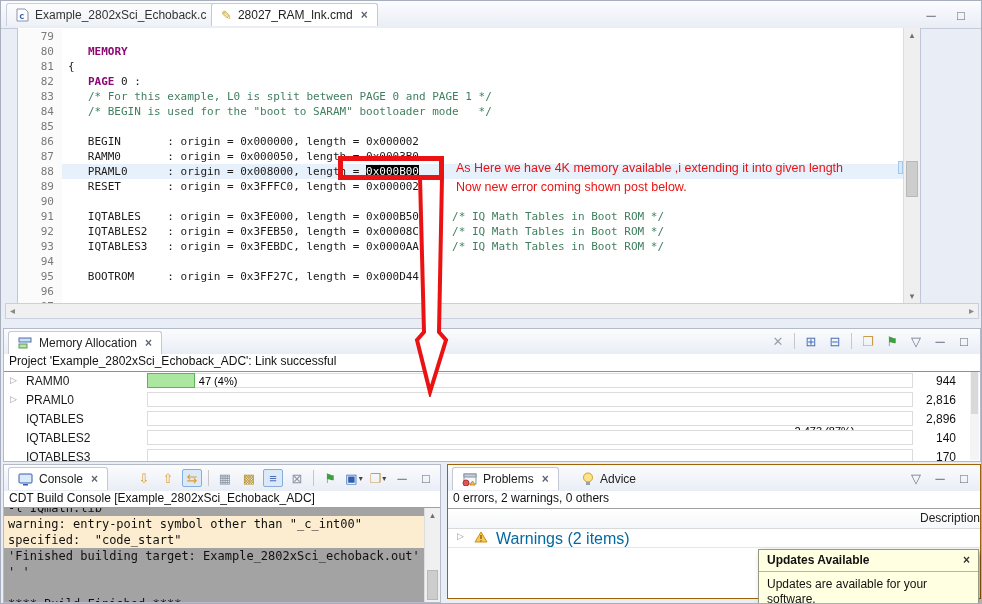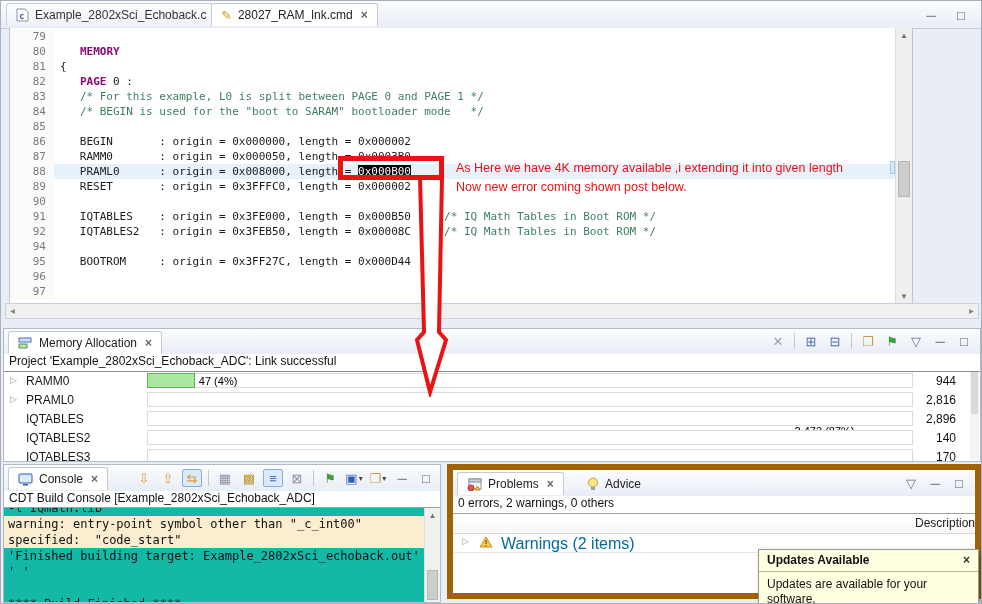--- a/index.html
+++ b/index.html
@@ -15,21 +15,21 @@
        border-bottom:none;border-radius:3px 3px 0 0;color:#333;}
   .tab-close{font-weight:bold;color:#5f6673;font-size:12px;margin-left:2px;cursor:default;}
   .toolbar{position:absolute;display:flex;align-items:center;gap:4px;}
   .tb-btn{width:20px;height:18px;display:flex;align-items:center;justify-content:center;
           font-size:13px;border:1px solid transparent;border-radius:2px;box-sizing:border-box;}
   .tb-btn.toggled{background:#dce9f8;border-color:#86aedb;}
   .tb-btn .dd{font-size:8px;color:#444;margin-left:1px;}
   .tb-sep{width:1px;height:16px;background:#c7c7c7;margin:0 2px;}
   
   #editor-tabbar{height:27px;}
-  #editor-body{position:absolute;left:8px;top:27px;width:904px;height:275px;background:#fff;
+  #editor-body{position:absolute;left:16px;top:27px;width:904px;height:275px;background:#fff;
                border-left:1px solid #c0c6d4;border-right:1px solid #c0c6d4;overflow:hidden;box-sizing:border-box;}
   .code-line{display:flex;height:15px;font:11px/15px "DejaVu Sans Mono",monospace;}
   .code-line .ln{width:36px;flex:none;text-align:right;padding-right:8px;color:#7a7a7a;background:#fbfbfc;}
   .code-line .code{flex:1;white-space:pre;padding-left:6px;color:#1a1a1a;}
   .code-line.hl .code{background:var(--current-line,#e7f1fc);}
   .s-k{color:#8c0873;font-weight:bold;padding-left:20px;}
   .s-c{color:#3f7f5f;}
   .s-p{color:#1a1a1a;}
   .s-sel{background:#000;color:#fff;}
   #editor-vscroll{position:absolute;right:0;top:0;width:17px;height:100%;background:#efefef;
@@ -53,35 +53,35 @@
   .mem-row .track{position:absolute;left:143px;right:57px;top:1px;height:15px;background:#fff;
                   border:1px solid #dcdcdc;box-sizing:border-box;}
   .mem-row .fill{position:absolute;left:-1px;top:-1px;bottom:-1px;background:var(--bar-fill,#abe7a1);
                  border:1px solid var(--bar-border,#5fb257);}
   .bar-label-inside{position:absolute;right:4px;top:1px;font-size:11px;color:#000;white-space:nowrap;}
   .bar-label-after{position:absolute;top:1px;font-size:11px;color:#000;white-space:nowrap;}
   .mem-row .total{position:absolute;right:14px;top:2px;font-size:12px;color:#111;}
   #mem-vscroll{position:absolute;right:1px;top:43px;bottom:1px;width:9px;background:#f4f4f4;}
   #mem-vthumb{position:absolute;left:1px;right:1px;top:0;height:42px;background:#d9d9d9;}
   
-  #console-panel{position:absolute;left:2px;top:463px;width:438px;height:139px;background:#14b8a6;
+  #console-panel{position:absolute;left:2px;top:463px;width:438px;height:139px;background:#a3a3a3;
                  border:1px solid #b4bac8;box-sizing:border-box;overflow:hidden;}
   #console-tabbar{height:26px;}
   #console-title{position:absolute;left:0;right:0;top:26px;height:16px;font-size:12px;color:#111;
                  padding-left:5px;border-bottom:1px solid #a0a0a0;background:#fff;white-space:nowrap;overflow:hidden;}
   #console-text{position:absolute;left:0;right:16px;top:43px;bottom:0;overflow:hidden;
                 font:12px/16px "DejaVu Sans Mono",monospace;color:#111;}
   .console-line{white-space:pre;padding-left:4px;}
   .console-line.hlw{background:var(--warn-hl,#fcecd0);}
   .console-line.clip-top{margin-top:-8px;}
   #console-vscroll{position:absolute;right:0;top:43px;bottom:0;width:16px;background:#f0f0f0;border-left:1px solid #ddd;box-sizing:border-box;}
   #console-vthumb{position:absolute;left:2px;right:2px;bottom:2px;height:28px;background:#cdcdcd;border:1px solid #b8b8b8;}
   
   #problems-panel{position:absolute;left:446px;top:463px;width:534px;height:135px;background:#fff;
-                  border:6px solid #a16207;box-sizing:border-box;overflow:hidden;}
+                  border:1px solid #a16207;box-sizing:border-box;overflow:hidden;}
   #problems-tabbar{height:26px;}
   #problems-status{position:absolute;left:0;right:0;top:26px;height:17px;font-size:12px;color:#111;
                    padding-left:5px;border-bottom:1px solid #a0a0a0;background:#fff;}
   #problems-header{position:absolute;left:0;right:0;top:44px;height:19px;font-size:12px;color:#222;
                    padding-left:9px;line-height:19px;border-bottom:1px solid #d9d9d9;background:linear-gradient(#fff,#f6f7f9);text-align:right;}
   #problems-row{position:absolute;left:0;right:0;top:63px;height:19px;border-bottom:1px solid #e7e7e7;}
   #problems-row .expander{position:absolute;left:9px;top:3px;font-size:9px;color:#9a9a9a;}
   #problems-row .wicon{position:absolute;left:26px;top:3px;}
   #problems-row .wlabel{position:absolute;left:48px;top:2px;font-size:16px;color:#0369a1;}
   
@@ -179,20 +179,24 @@
           <span class="ln">90</span>
           <span class="code"></span>
         </div>
         <div class="code-line">
           <span class="ln">91</span>
           <span class="code"><span class="s-p">   IQTABLES    : origin = 0x3FE000, length = 0x000B50</span><span class="s-c">     /* IQ Math Tables in Boot ROM */</span></span>
         </div>
         <div class="code-line">
           <span class="ln">92</span>
           <span class="code"><span class="s-p">   IQTABLES2   : origin = 0x3FEB50, length = 0x00008C</span><span class="s-c">     /* IQ Math Tables in Boot ROM */</span></span>
+        </div>
+        <div class="code-line">
+          <span class="ln">93</span>
+          <span class="code"><span class="s-p">   IQTABLES3   : origin = 0x3FEBDC, length = 0x0000AA</span><span class="s-c">     /* IQ Math Tables in Boot ROM */</span></span>
         </div>
         <div class="code-line">
           <span class="ln">94</span>
           <span class="code"></span>
         </div>
         <div class="code-line">
           <span class="ln">95</span>
           <span class="code"><span class="s-p">   BOOTROM     : origin = 0x3FF27C, length = 0x000D44</span></span>
         </div>
         <div class="code-line">

